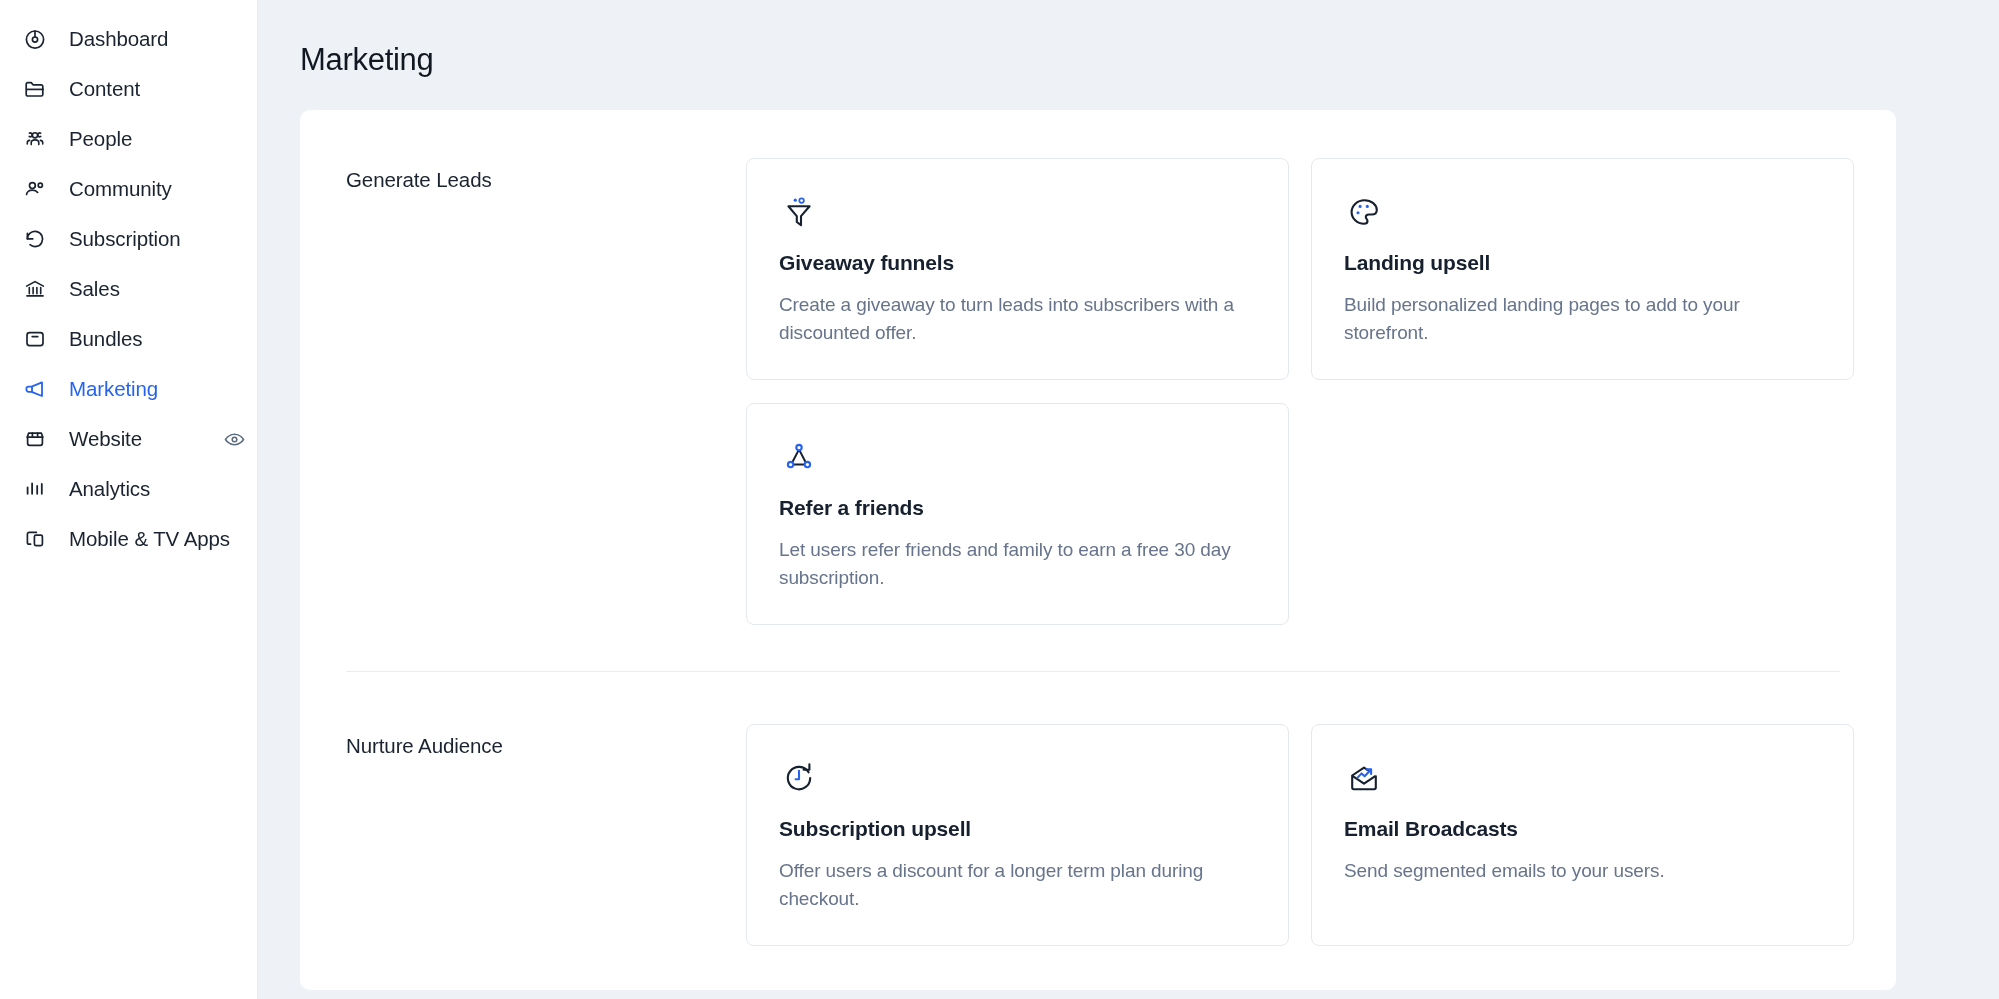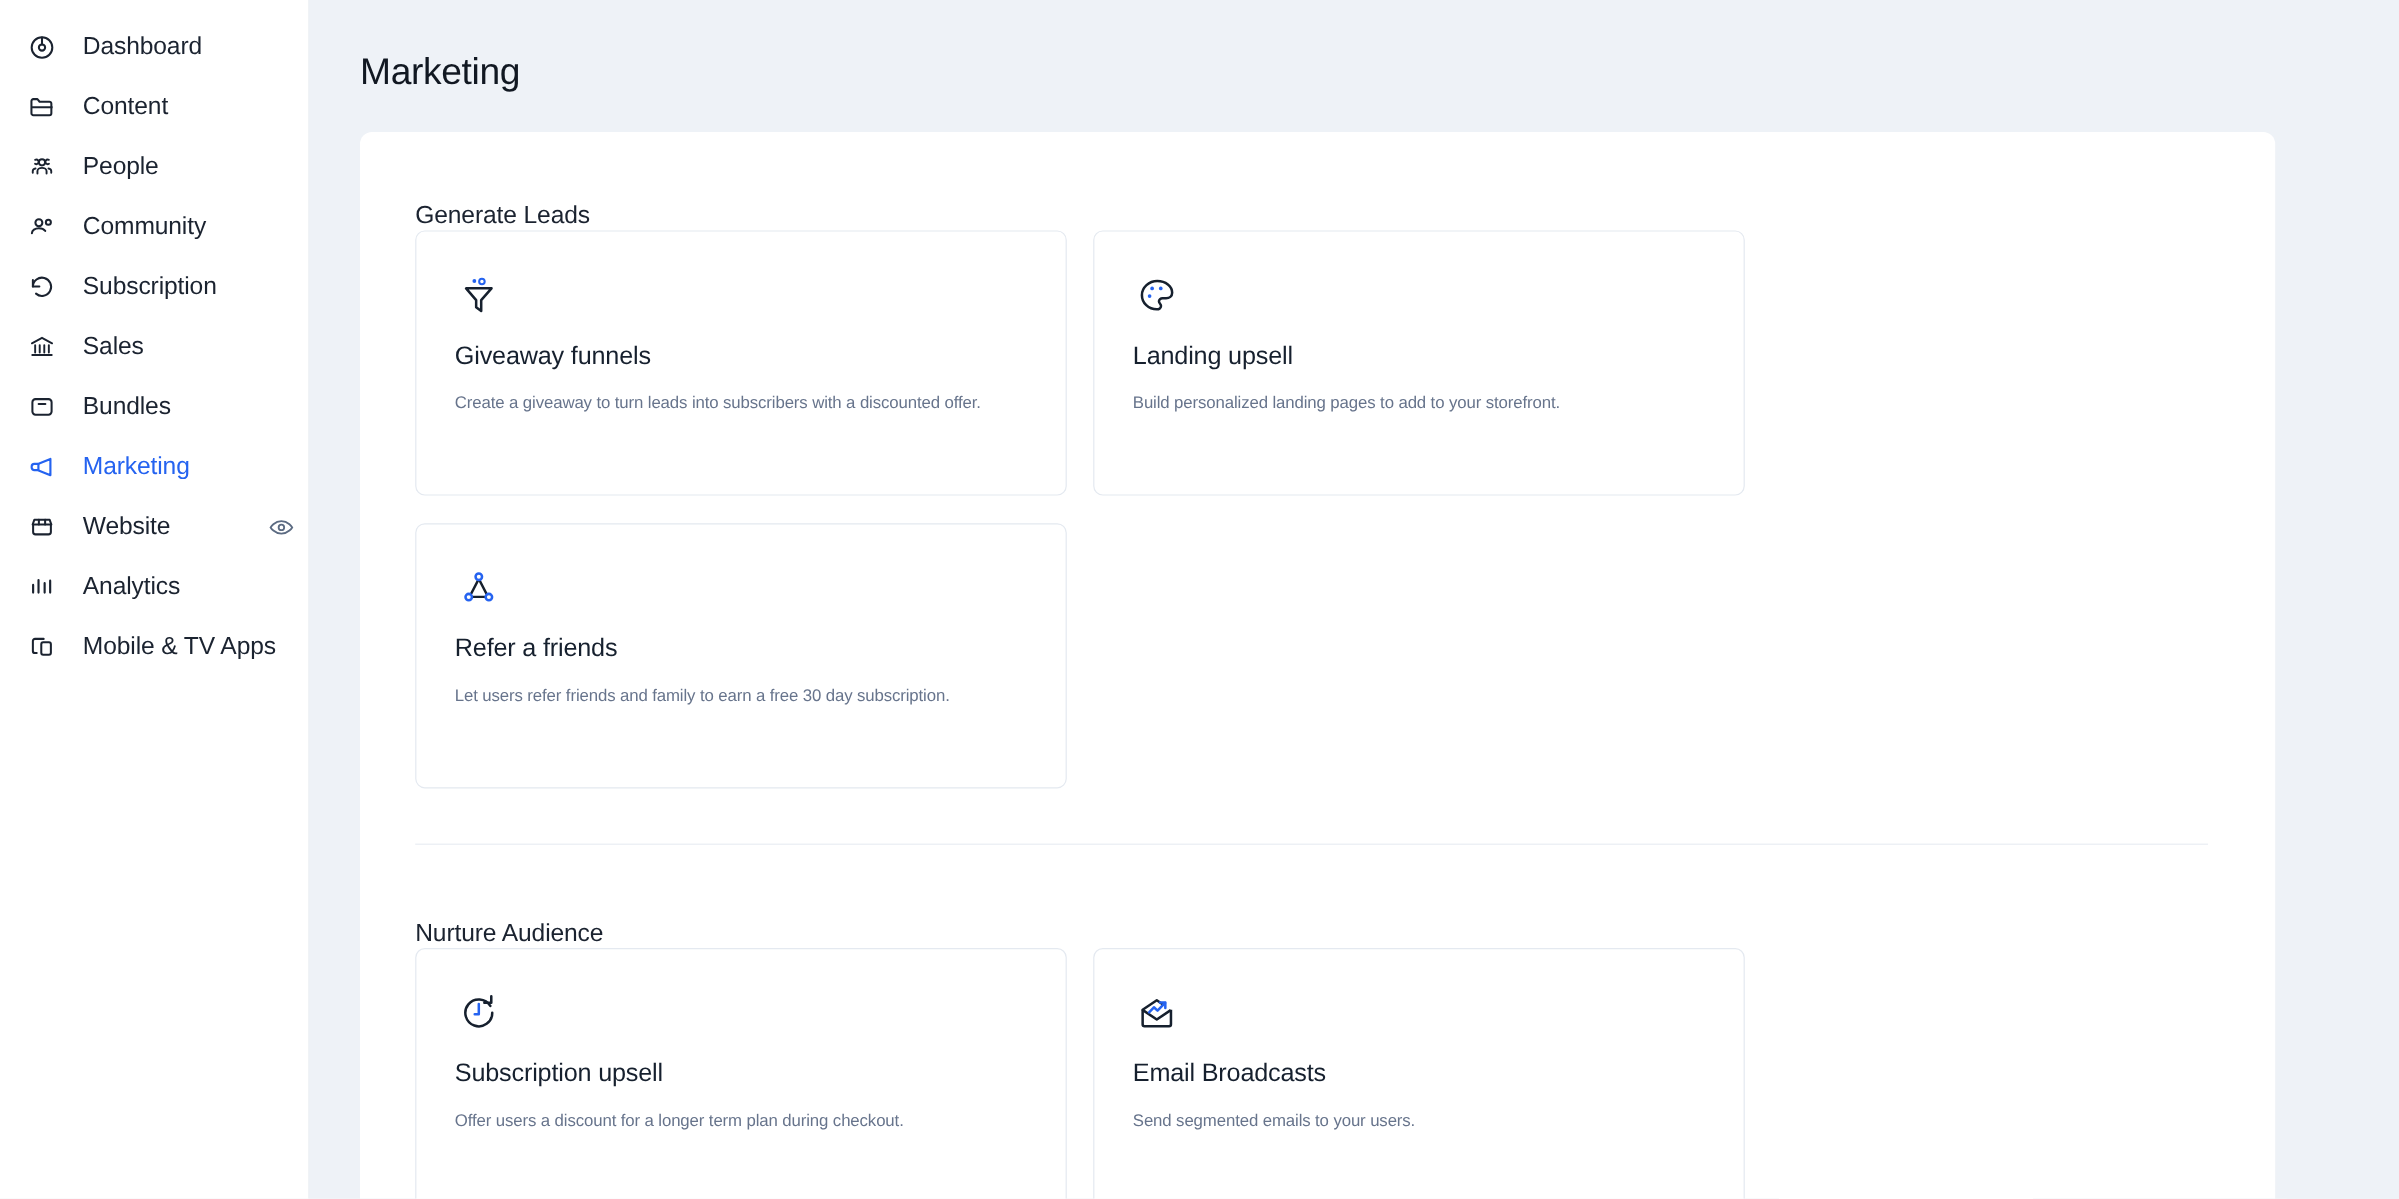--- a/index.html
+++ b/index.html
@@ -100,21 +100,20 @@
     width: 1596px;
     background: #ffffff;
     border-radius: 10px;
     padding: 48px 56px 0 46px;
     min-height: 880px;
   }
 
   .section {
     display: flex;
     align-items: flex-start;
-    flex-direction: column;
   }
 
   .section-label {
     width: 400px;
     min-width: 400px;
     font-size: 20.5px;
     font-weight: 500;
     color: #1b2330;
     letter-spacing: -0.1px;
     padding-top: 10px;
@@ -140,28 +139,28 @@
 
   .card-icon {
     height: 40px;
     margin-bottom: 18px;
     display: flex;
     align-items: center;
   }
 
   .card-title {
     font-size: 21px;
-    font-weight: 400;
+    font-weight: 700;
     color: #16202e;
     letter-spacing: -0.15px;
     margin-bottom: 16px;
   }
 
   .card-desc {
-    font-size: 14px;
+    font-size: 19px;
     line-height: 1.47;
     color: #67748c;
     letter-spacing: -0.1px;
   }
 
   .divider {
     height: 1px;
     background: #e9edf3;
     margin: 46px 0 0 0;
     width: 1494px;

